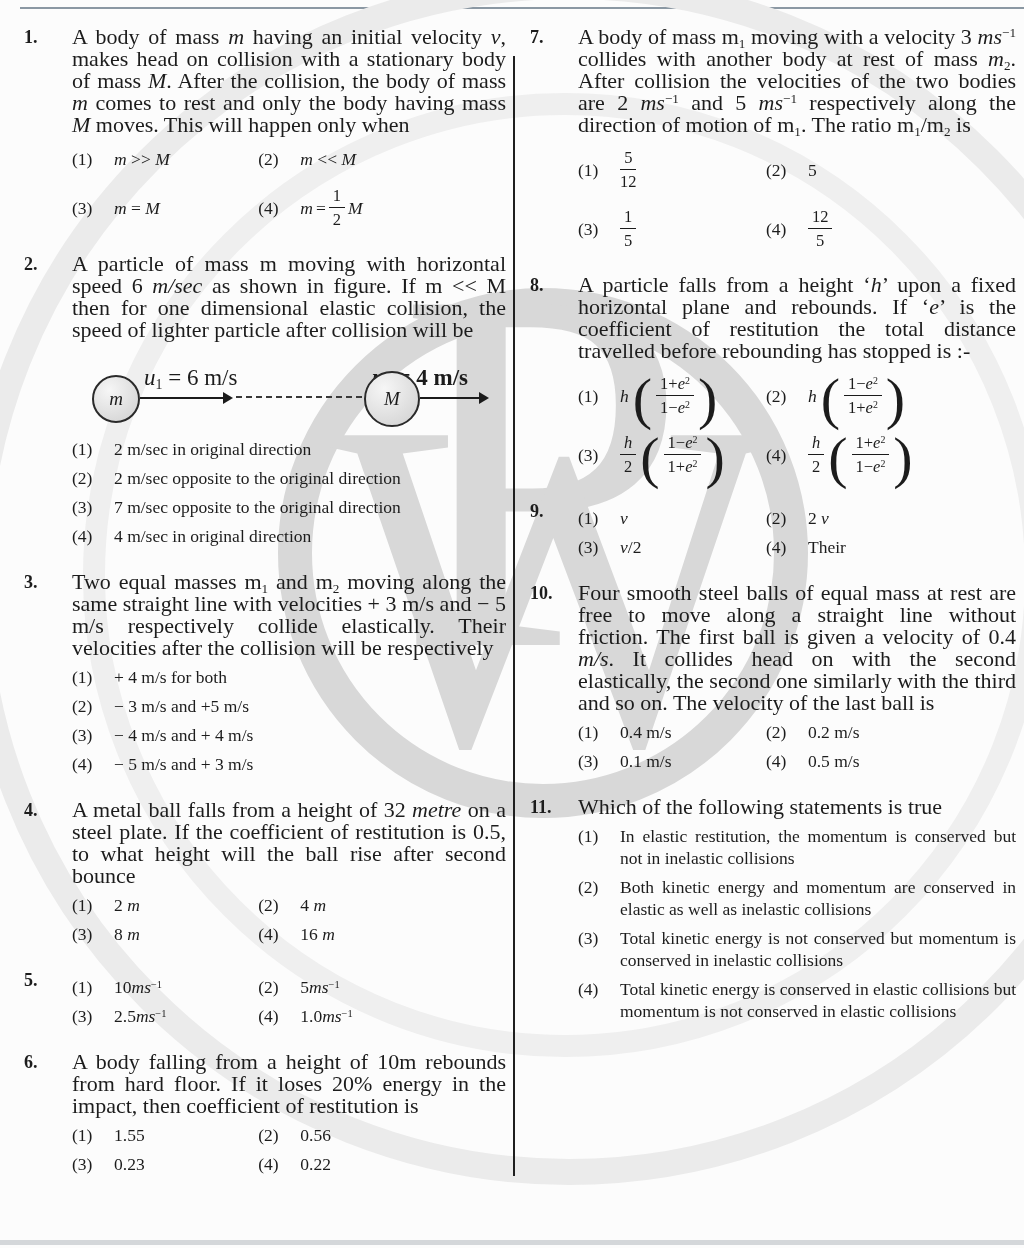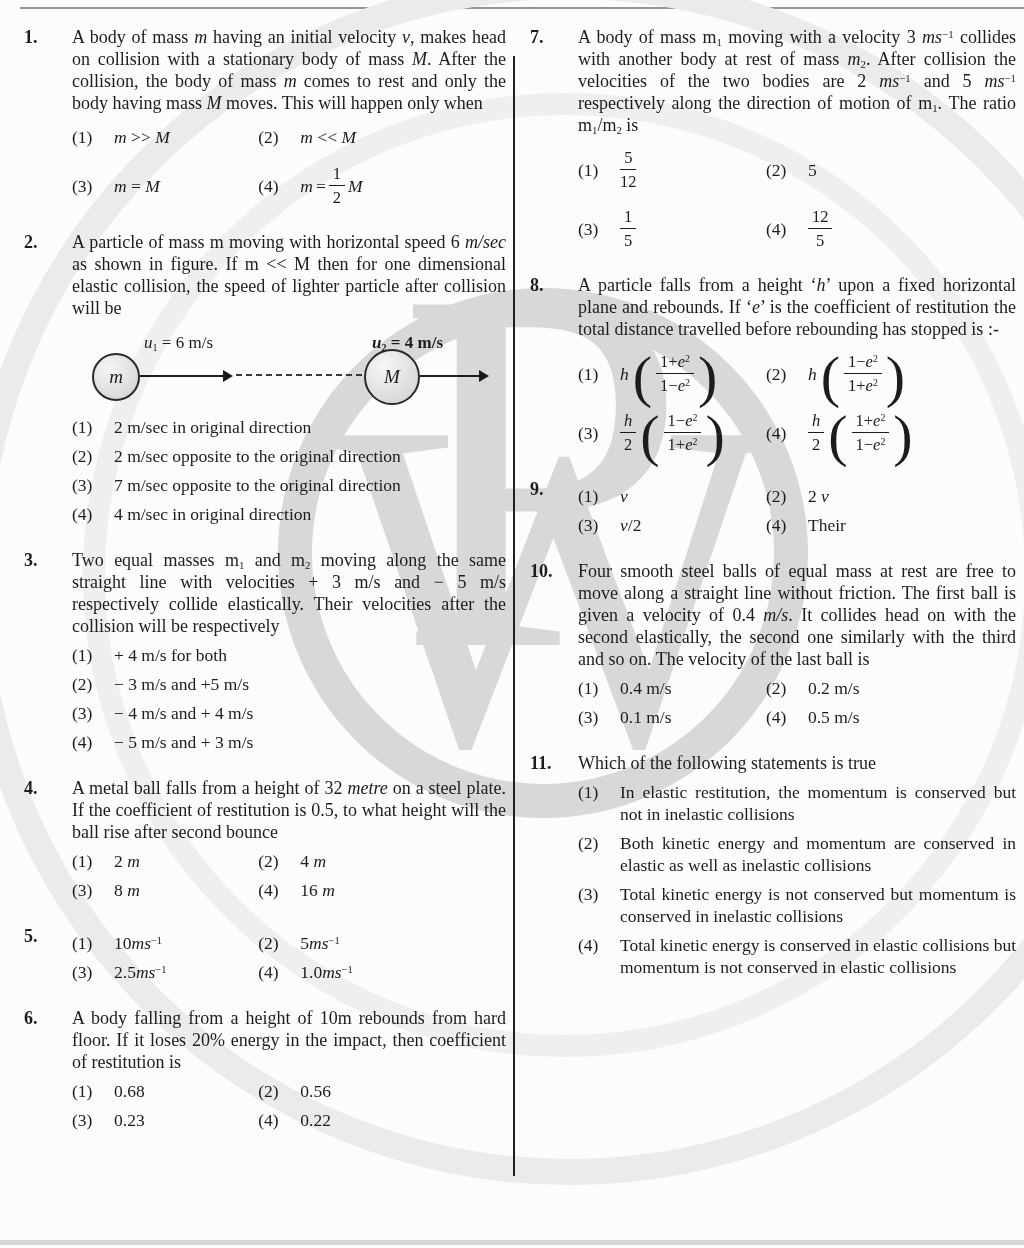--- a/index.html
+++ b/index.html
@@ -21,21 +21,21 @@
   .wm-p{left:398px;top:210px;font-size:520px;}
   .wm-w{left:330px;top:350px;font-size:470px;}
 
   .col{position:absolute;top:26px;z-index:1;}
   .col-left{left:24px;width:482px;}
   .col-right{left:530px;width:486px;}
 
   .question{display:flex;margin-bottom:24px;}
   .qnum{flex:0 0 48px;font-weight:bold;font-size:18px;padding-top:1px;}
   .qcontent{flex:1;min-width:0;}
-  .qbody{margin:0;font-size:18px;line-height:22px;text-align:justify;}
+  .qbody{margin:0;font-size:22px;line-height:22px;text-align:justify;}
 
   .options{margin-top:7px;display:grid;column-gap:4px;row-gap:7px;align-items:center;
            font-size:17.5px;line-height:22px;}
   .options.two{grid-template-columns:42% 58%;}
   .options.one{grid-template-columns:100%;}
   .options.tall{row-gap:16px;margin-top:12px;}
   .option{display:flex;gap:12px;align-items:center;}
   .options.one .option{align-items:flex-start;}
   .olabel{flex:0 0 30px;white-space:nowrap;}
   .ovalue{flex:1;text-align:justify;}
@@ -50,21 +50,21 @@
   .frac .fnum{padding:0 4px 2px;border-bottom:1.4px solid #1b1b1b;}
   .frac .fden{padding-top:2px;}
   .bigp{font-size:58px;line-height:0;display:inline-block;margin:0 1px;position:relative;top:3px;font-weight:400;}
 
   .figure{position:relative;height:84px;margin:6px 0 2px;}
   .fig-ball{position:absolute;border-radius:50%;border:2px solid #2a2a2a;
             background:radial-gradient(circle at 35% 30%, #f6f6f6, #cfcfcf);
             display:flex;align-items:center;justify-content:center;font-style:italic;font-size:19px;}
   .fig-ball.small{left:20px;top:28px;width:44px;height:44px;}
   .fig-ball.big{left:292px;top:24px;width:52px;height:52px;}
-  .fig-label{position:absolute;top:8px;font-size:17px;white-space:nowrap;}
+  .fig-label{position:absolute;top:18px;font-size:23px;white-space:nowrap;}
   .fig-label.u1{left:72px;}
   .fig-label.u2{left:300px;font-weight:bold;}
   .fig-arrow{position:absolute;height:2px;background:#1b1b1b;}
   .fig-arrow::after{content:"";position:absolute;right:-9px;top:-5px;width:0;height:0;
                     border-left:10px solid #1b1b1b;border-top:6px solid transparent;border-bottom:6px solid transparent;}
   .fig-arrow.a1{left:68px;top:50px;width:84px;}
   .fig-arrow.a2{left:348px;top:50px;width:60px;}
   .fig-dash{position:absolute;left:164px;top:49px;width:126px;height:0;border-top:2px dashed #383838;}
 </style>
 </head>
@@ -215,21 +215,21 @@
           </div>
         </div>
       </div>
       <div class="question">
         <div class="qnum">6.</div>
         <div class="qcontent">
           <p class="qbody">A body falling from a height of 10m rebounds from hard floor. If it loses 20% energy in the impact, then coefficient of restitution is</p>
           <div class="options two">
             <div class="option">
               <span class="olabel">(1)</span>
-              <span class="ovalue">0.68</span>
+              <span class="ovalue">1.55</span>
             </div>
             <div class="option">
               <span class="olabel">(2)</span>
               <span class="ovalue">0.56</span>
             </div>
             <div class="option">
               <span class="olabel">(3)</span>
               <span class="ovalue">0.23</span>
             </div>
             <div class="option">

